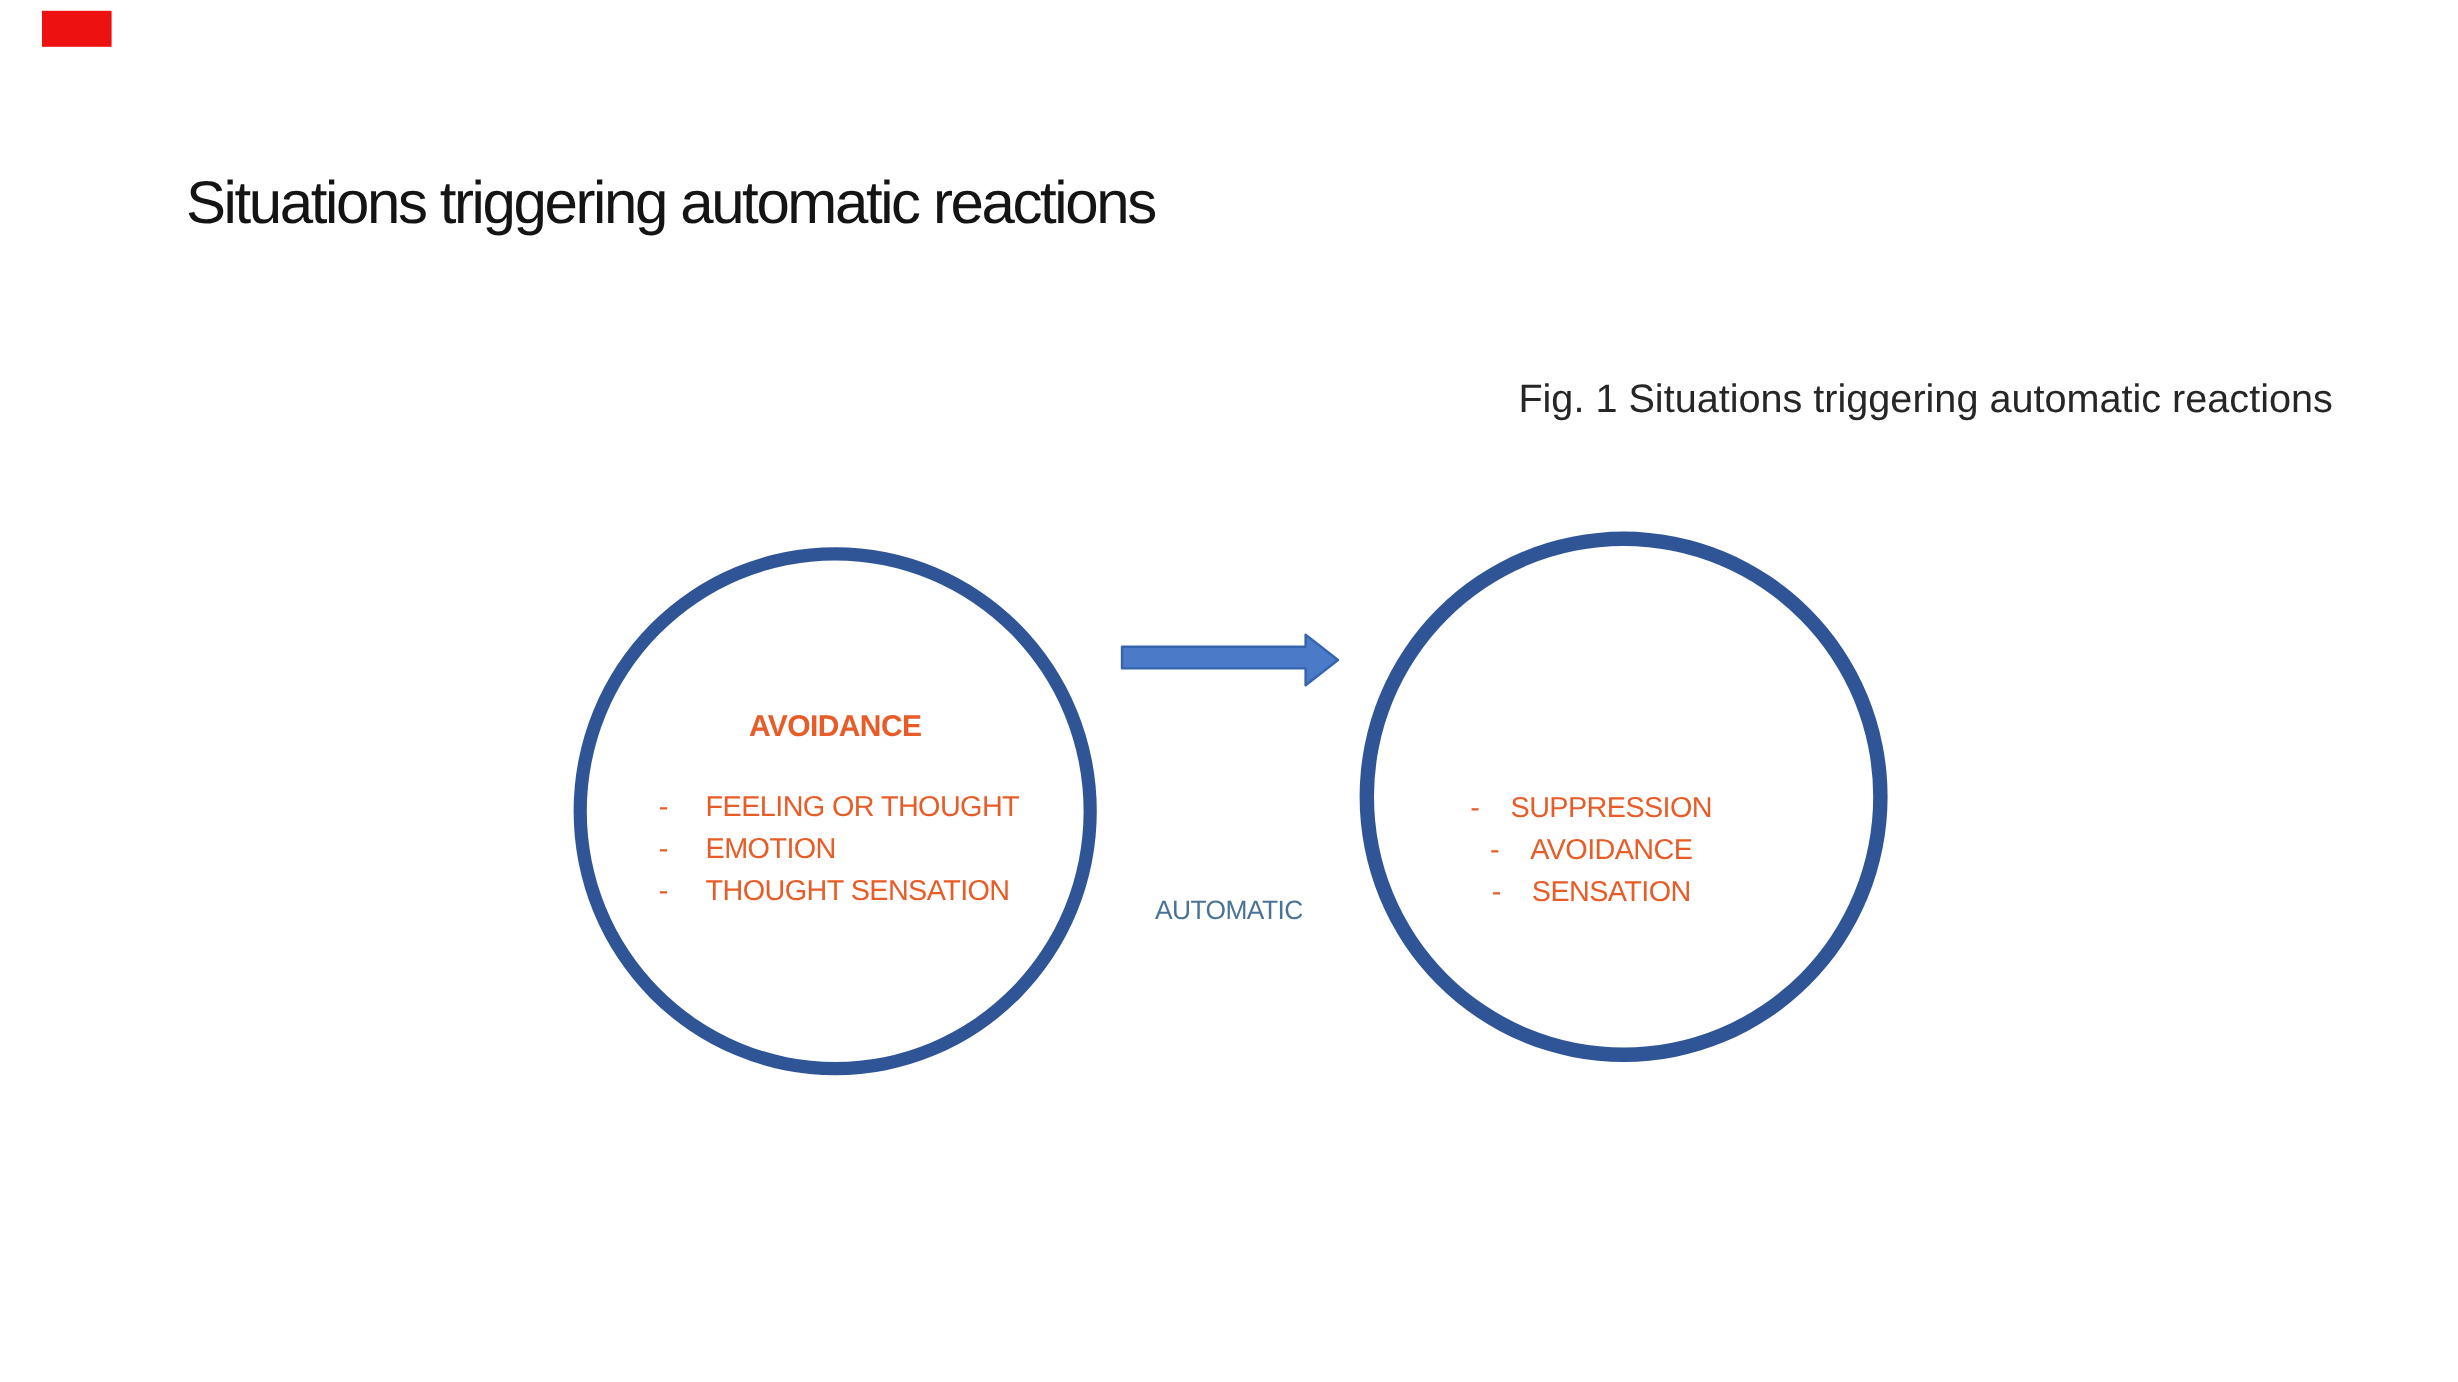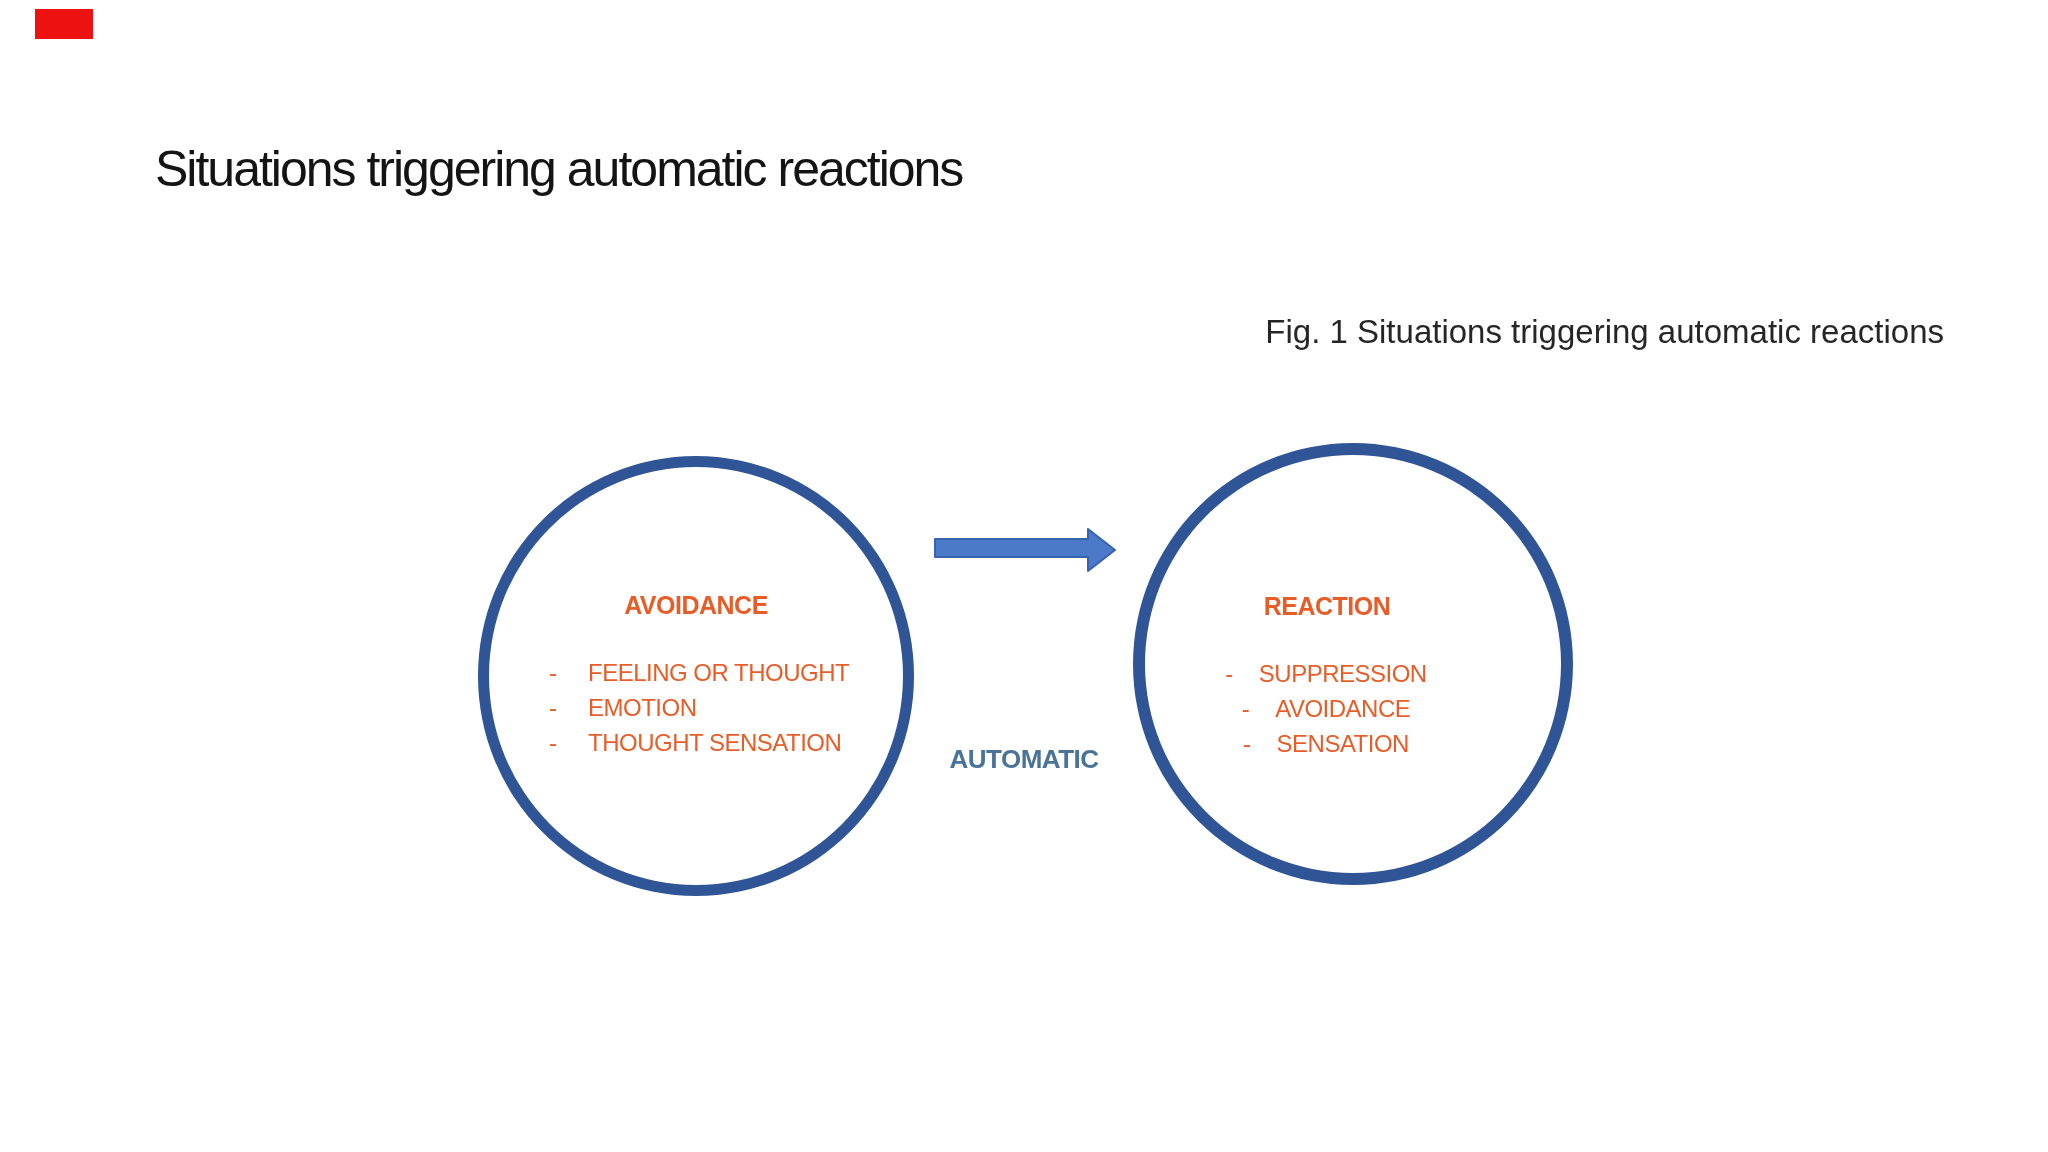--- a/index.html
+++ b/index.html
@@ -77,22 +77,22 @@
   .arrow-svg polygon {
     fill: var(--arrow_fill, #4A7AC8);
     stroke: var(--arrow_border, #3664AE);
     stroke-width: 2;
     stroke-linejoin: round;
   }
   .auto-label {
     position: absolute;
     left: 0; right: 0; top: 745px;
     text-align: center;
-    font-weight: bold;
-    font-size: 26px;
+    font-weight: normal;
+    font-size: 22px;
     line-height: 28px;
     letter-spacing: -0.5px;
     color: var(--arrow_label, #4A7399);
     white-space: nowrap;
   }
 </style>
 </head>
 <body>
 
 <div class="slide">
@@ -121,21 +121,20 @@
     </div>
   </div>
 
   <svg class="arrow-svg" viewBox="0 0 190 52" xmlns="http://www.w3.org/2000/svg" aria-hidden="true">
     <polygon points="5,14 158,14 158,4 185,25 158,46 158,32 5,32"></polygon>
   </svg>
 
   <div class="auto-label">AUTOMATIC</div>
 
   <div class="circle right">
-    <div class="chead">REACTION</div>
     <div class="clist">
       <div class="lrow">
         <span class="dash">-</span>
         <span class="itxt">SUPPRESSION</span>
       </div>
       <div class="lrow">
         <span class="dash">-</span>
         <span class="itxt">AVOIDANCE</span>
       </div>
       <div class="lrow">

